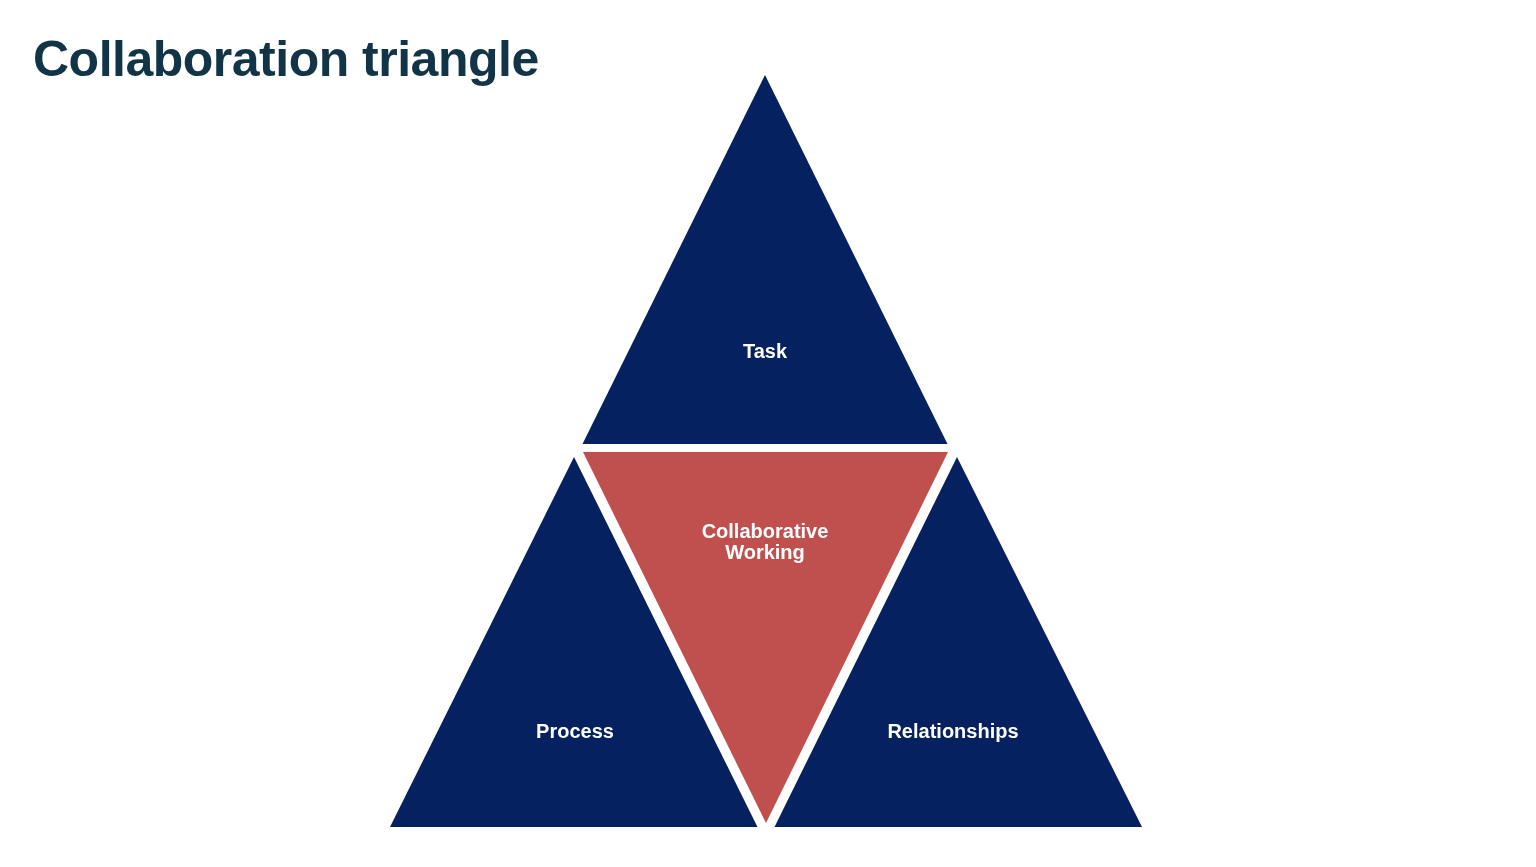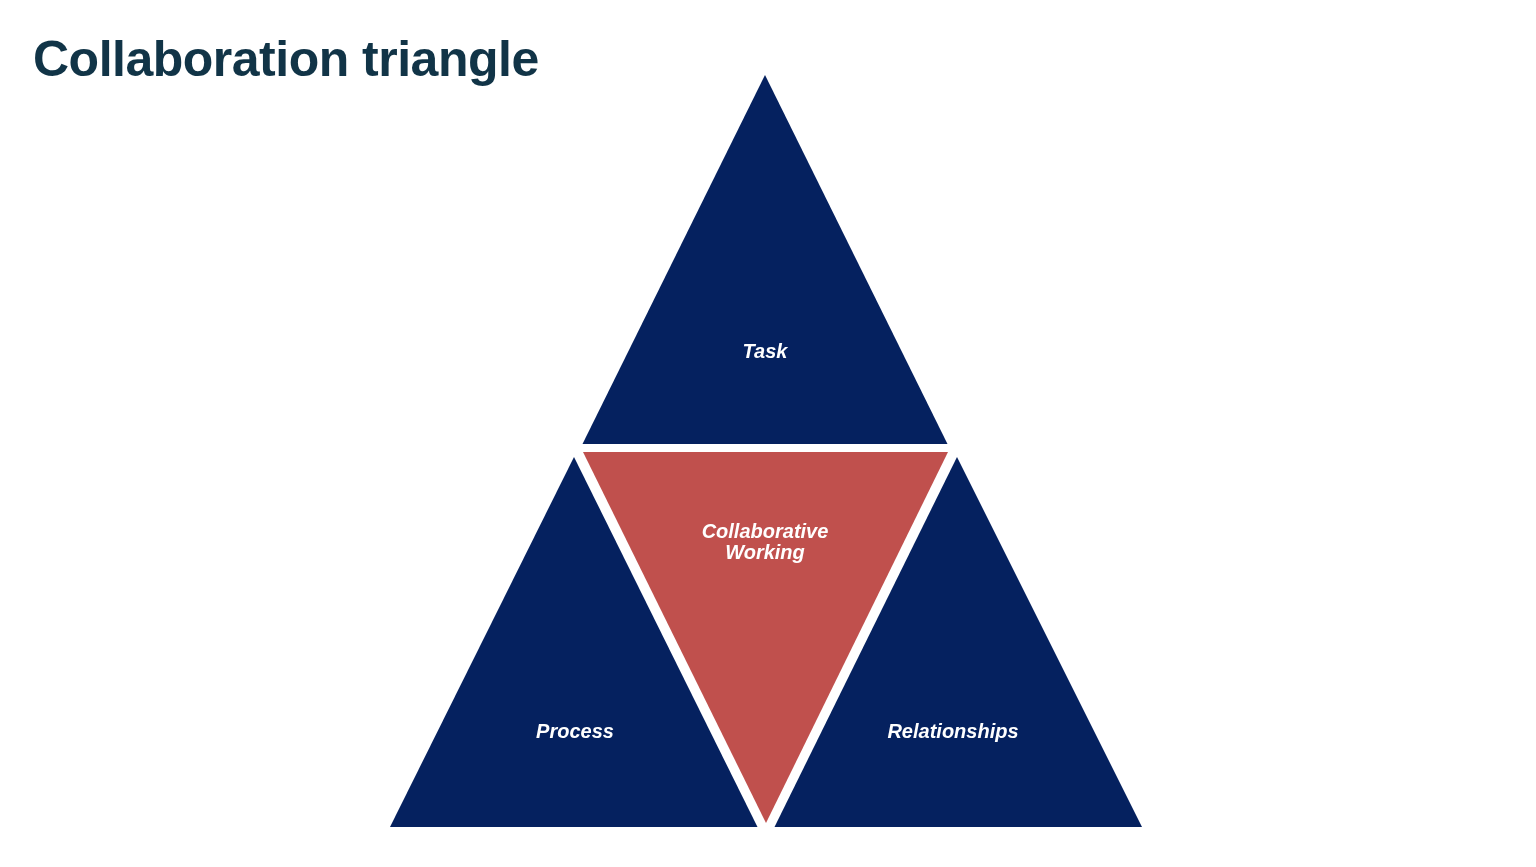--- a/index.html
+++ b/index.html
@@ -36,21 +36,20 @@
     color: #113447;
     white-space: nowrap;
   }
 
   #triangle-figure {
     position: absolute;
     left: 0px;
     top: 0px;
     width: 1536px;
     height: 867px;
-    font-style: italic;
   }
 
   #triangle-svg {
     display: block;
     width: 1536px;
     height: 867px;
   }
 
   .seg-label {
     fill: #ffffff;

